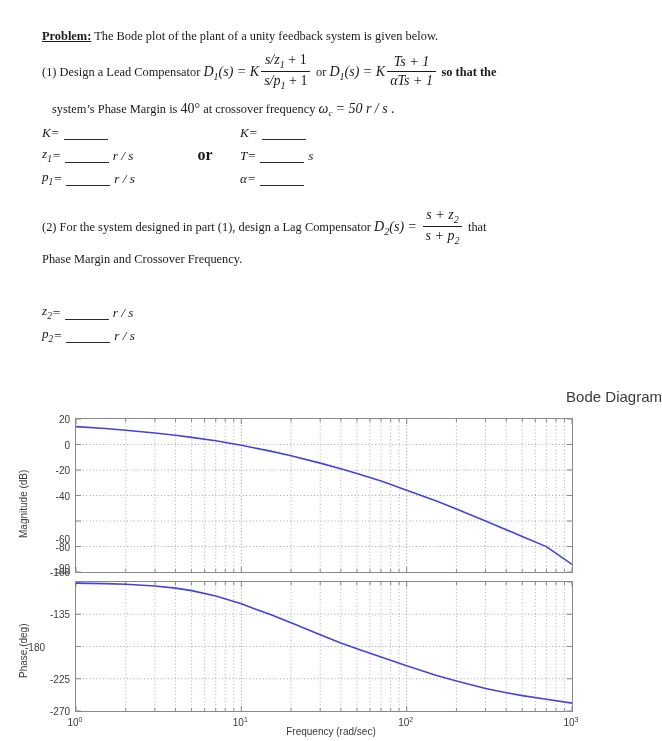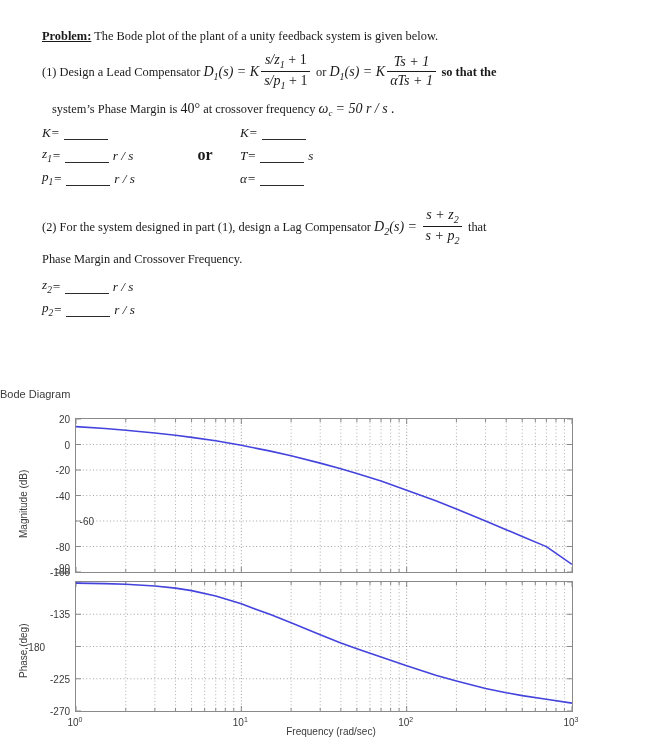--- a/index.html
+++ b/index.html
@@ -21,34 +21,34 @@
   
   .frac{display:inline-block;vertical-align:middle;text-align:center;margin:0 2px;position:relative;top:-1px;}
   .frac .num{display:block;padding:0 3px;border-bottom:1px solid #1a1a1a;line-height:1.25;}
   .frac .den{display:block;padding:0 3px;line-height:1.3;}
   sub{font-size:72%;}
   sup{font-size:72%;}
 
   
   .blanks{position:absolute;left:42px;width:420px;font-size:13.2px;}
   .blanks-1{top:118px;}
-  .blanks-2{top:272px;}
+  .blanks-2{top:298px;}
   .brow{display:flex;align-items:flex-end;height:23px;}
   .bcell{display:flex;align-items:flex-end;}
   .bcol-left{width:128px;}
   .or-cell{width:70px;text-align:center;font-weight:bold;font-size:16px;font-family:"Liberation Serif",serif;}
   .lbl{font-style:italic;white-space:nowrap;}
   .blankline{display:inline-block;width:44px;border-bottom:1px solid #2b2b2b;height:12px;margin:0 4px 1px 4px;}
   .unit{font-style:italic;white-space:nowrap;}
 
   
   .chart{position:absolute;left:0;top:388px;width:662px;height:353px;}
   .chart-title{
-    position:absolute;left:0;top:0;width:662px;text-align:left;
-    font-family:"Liberation Sans",sans-serif;font-size:11px;color:#3a3a3a;
+    position:absolute;left:0;top:0;width:662px;text-align:right;
+    font-family:"Liberation Sans",sans-serif;font-size:15px;color:#3a3a3a;
   }
   .plotbox{position:absolute;border:1px solid #8a8a8a;background:#ffffff;box-sizing:border-box;}
   #mag-box{left:75px;top:30px;width:498px;height:155px;}
   #ph-box{left:75px;top:193px;width:498px;height:131px;}
   .ylabel{
     position:absolute;font-family:"Liberation Sans",sans-serif;font-size:10px;color:#3a3a3a;
     transform:rotate(-90deg);transform-origin:left top;white-space:nowrap;
   }
   #mag-ylabel{left:18px;top:150px;}
   #ph-ylabel{left:18px;top:290px;}
@@ -396,21 +396,21 @@
           <line x1="496" x2="496" y1="124" y2="129" stroke="#8a8a8a" stroke-width="1"></line>
           <path d="M 0.00 1.08 L 29.11 1.65 L 49.77 2.29 L 78.88 3.94 L 99.54 6.09 L 115.56 8.60 L 139.72 13.97 L 165.33 21.86 L 194.45 32.61 L 215.10 40.85 L 244.22 52.67 L 264.87 60.92 L 280.90 66.65 L 305.06 74.89 L 330.67 83.85 L 359.78 93.17 L 380.44 98.90 L 409.55 106.42 L 430.21 110.72 L 446.23 113.59 L 470.39 117.17 L 496.00 121.12" fill="none" stroke="#4444dd" stroke-width="1.6" stroke-linejoin="round"></path>
         </svg>
     </div>
 
     <div id="tick-layer">
         <div class="ytick" style="left: 0px; width: 70px; top: 31px;">20</div>
         <div class="ytick" style="left: 0px; width: 70px; top: 56.5px;">0</div>
         <div class="ytick" style="left: 0px; width: 70px; top: 82px;">-20</div>
         <div class="ytick" style="left: 0px; width: 70px; top: 107.5px;">-40</div>
-        <div class="ytick" style="left: 0px; width: 94px; top: 133px;">-60</div>
+        <div class="ytick" style="left: 0px; width: 70px; top: 151px;">-60</div>
         <div class="ytick" style="left: 0px; width: 70px; top: 158.5px;">-80</div>
         <div class="ytick" style="left: 0px; width: 70px; top: 184px;">-100</div>
         <div class="ytick" style="left: 0px; width: 70px; top: 180px; text-decoration: underline;">-90</div>
         <div class="ytick" style="left: 0px; width: 70px; top: 226.25px;">-135</div>
         <div class="ytick" style="left: 0px; width: 70px; top: 258.5px; text-align: center;">-180</div>
         <div class="ytick" style="left: 0px; width: 70px; top: 290.75px;">-225</div>
         <div class="ytick" style="left: 0px; width: 70px; top: 323px;">-270</div>
         <div class="xtick" style="left: 75px; top: 328px;">10<sup>0</sup></div>
         <div class="xtick" style="left: 240.333px; top: 328px;">10<sup>1</sup></div>
         <div class="xtick" style="left: 405.667px; top: 328px;">10<sup>2</sup></div>

